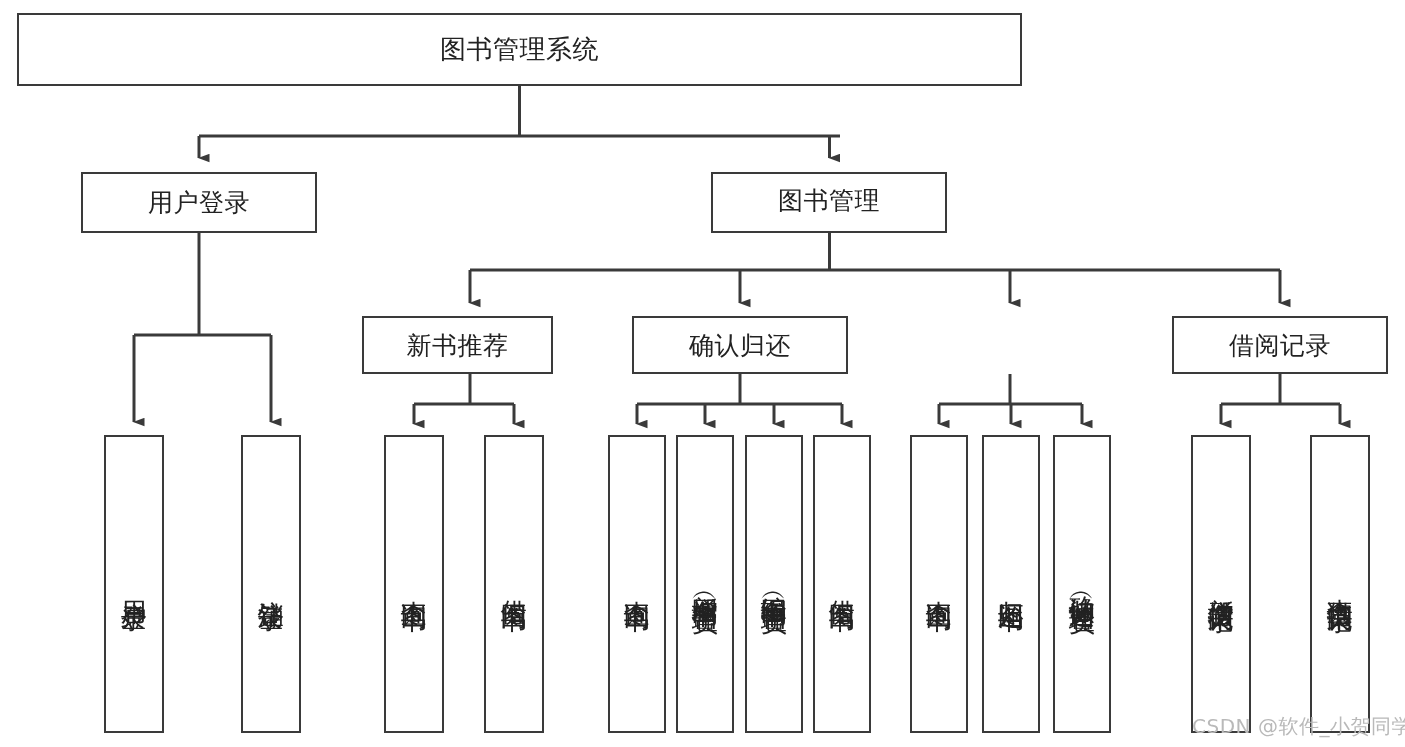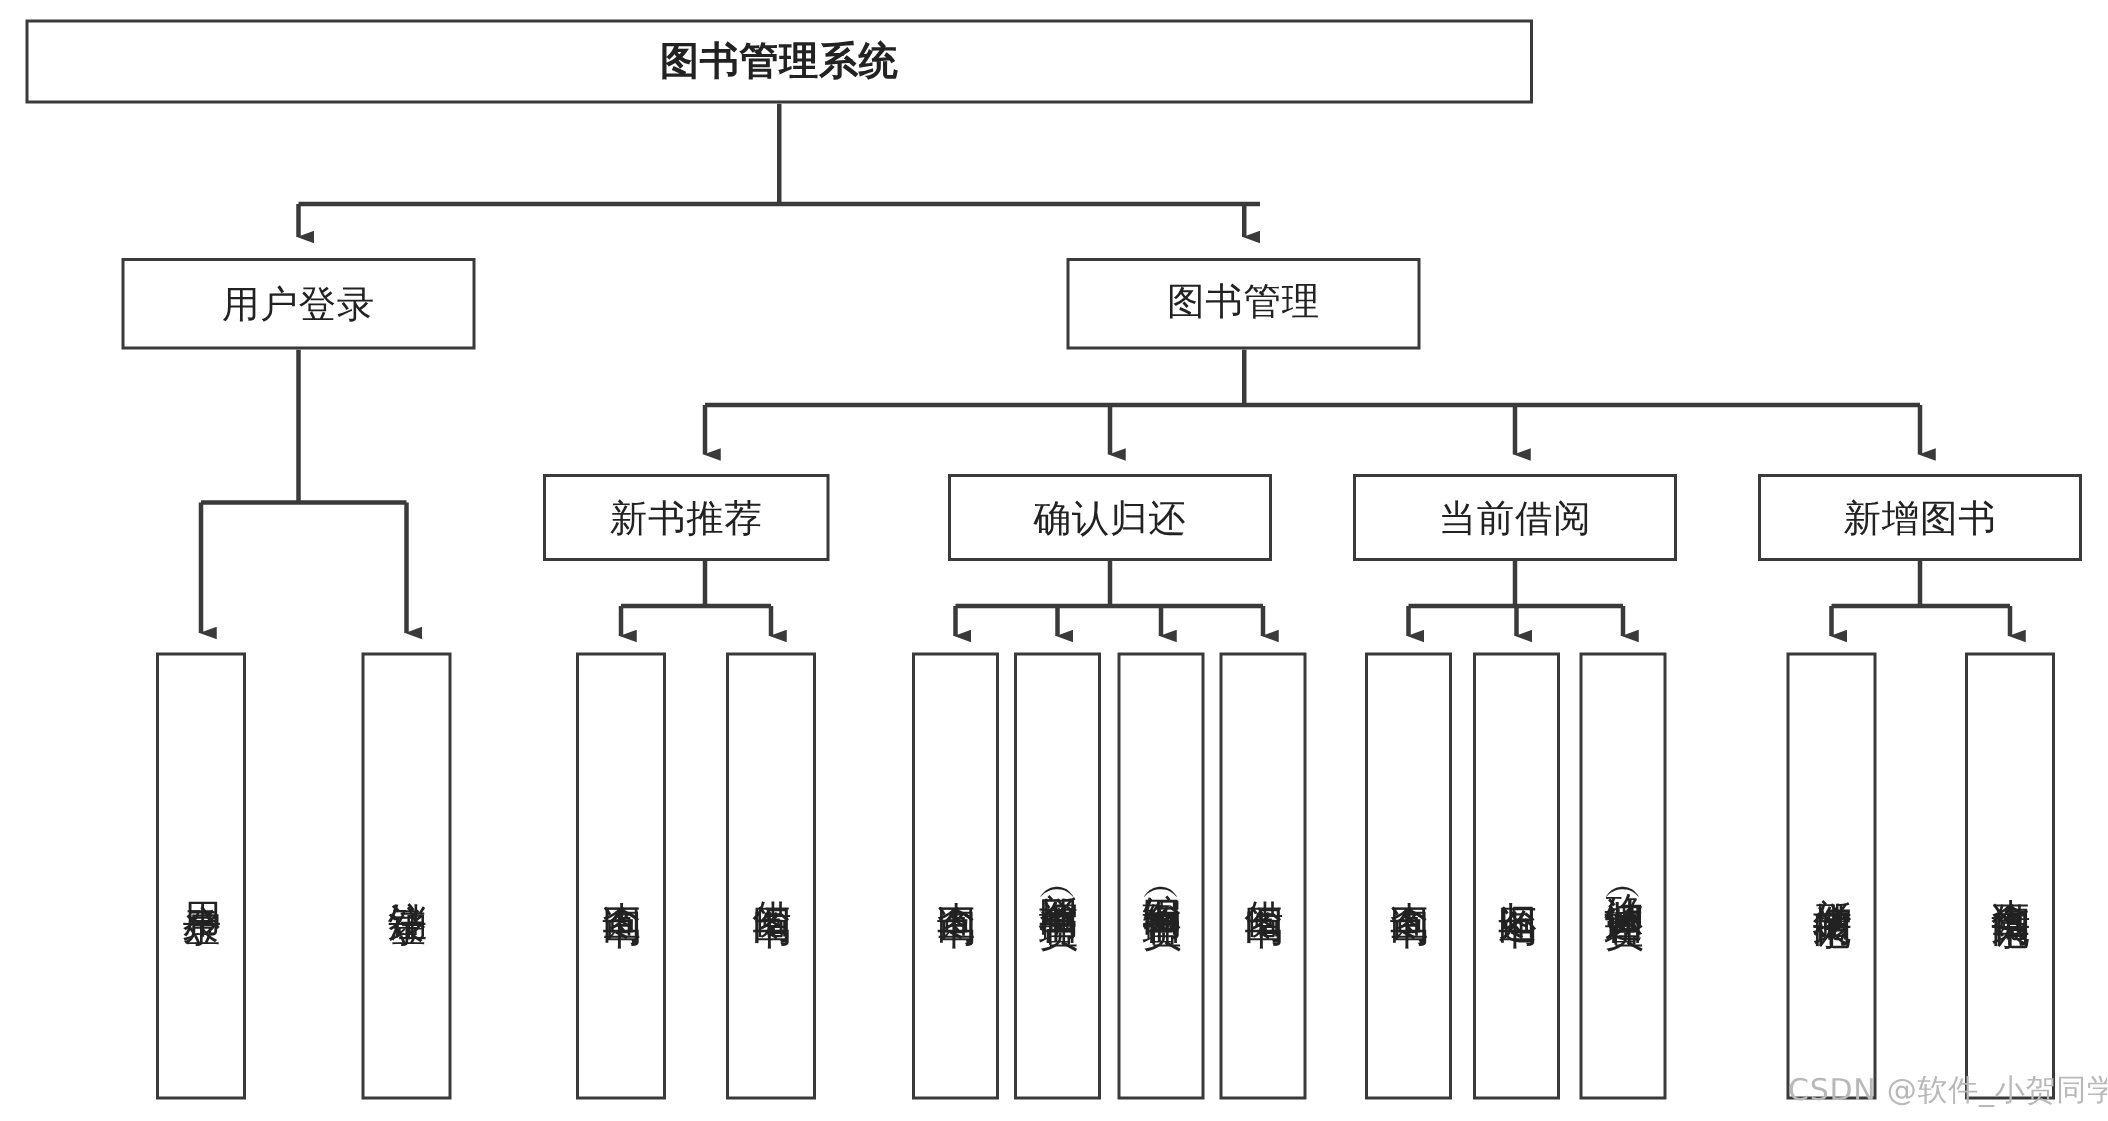--- a/index.html
+++ b/index.html
@@ -111,46 +111,43 @@
       <path d="M1011,404 L1011,424" marker-end="url(#arrowhead)"></path>
       <path d="M1082,404 L1082,424" marker-end="url(#arrowhead)"></path>
 
       <path d="M1280,374 L1280,404"></path>
       <path d="M1221,404 L1340,404"></path>
       <path d="M1221,404 L1221,424" marker-end="url(#arrowhead)"></path>
       <path d="M1340,404 L1340,424" marker-end="url(#arrowhead)"></path>
     </g>
   </svg>
 
-  <div class="node horizontal root" style="left:17px;top:13px;width:1005px;height:56px;font-weight:bold;">
+  <div class="node horizontal root" style="left:17px;top:13px;width:1005px;height:73px;">
     <span class="label">图书管理系统</span>
   </div>
 
   <div class="node horizontal" style="left:81px;top:172px;width:236px;height:61px;">
     <span class="label">用户登录</span>
   </div>
 
   <div class="node horizontal" style="left:711px;top:172px;width:236px;height:61px;font-family:Liberation Mono, monospace;">
     <span class="label">图书管理</span>
   </div>
 
   <div class="node horizontal" style="left:362px;top:316px;width:191px;height:58px;">
     <span class="label">新书推荐</span>
   </div>
 
   <div class="node horizontal" style="left:632px;top:316px;width:216px;height:58px;">
     <span class="label">确认归还</span>
   </div>
 
-  <div class="node horizontal" style="left:902px;top:316px;width:216px;height:58px;">
-    <span class="label">当前借阅</span>
-  </div>
 
   <div class="node horizontal" style="left:1172px;top:316px;width:216px;height:58px;">
-    <span class="label">新增图书</span>
+    <span class="label">借阅记录</span>
   </div>
 
   <div class="node vertical" style="left:104px;top:435px;width:60px;height:298px;">
     <span class="label">用户登录</span>
   </div>
 
   <div class="node vertical" style="left:241px;top:435px;width:60px;height:298px;">
     <span class="label">注销登录</span>
   </div>
 

